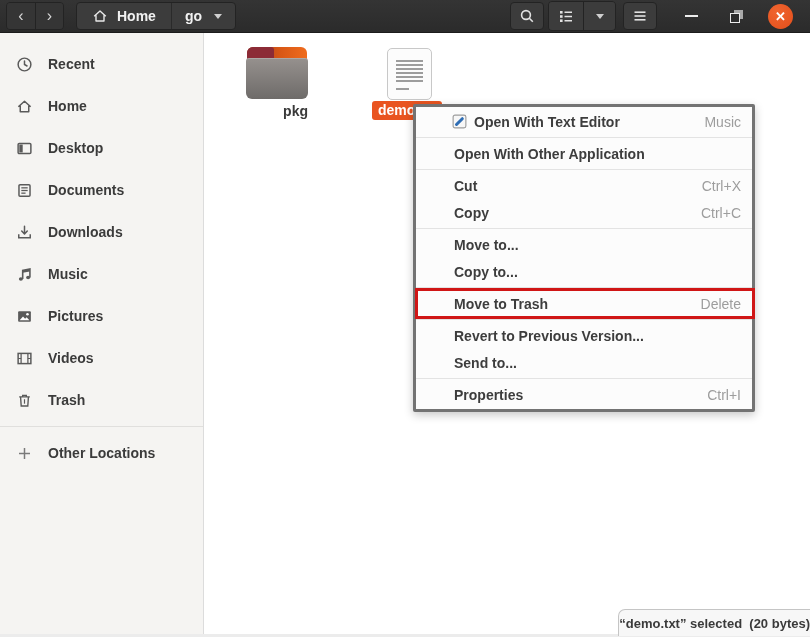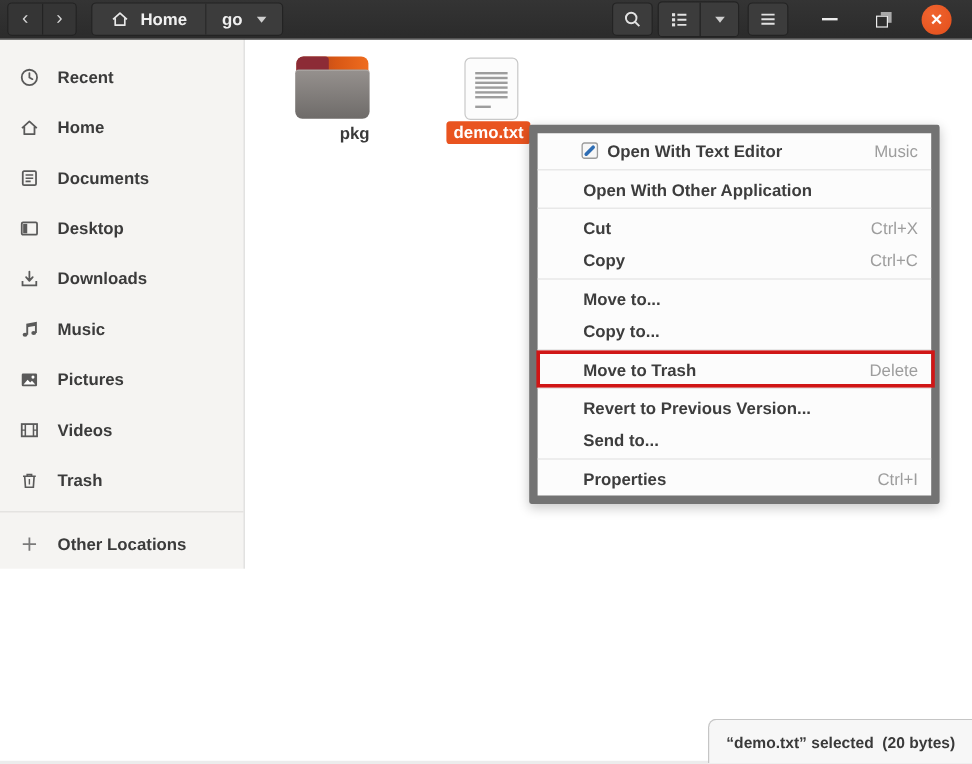--- a/index.html
+++ b/index.html
@@ -30,21 +30,21 @@
   .min-glyph { margin-left:28px; width:13px; height:2px; background:#ececec; }
   .restore-glyph { margin-left:32px; position:relative; width:13px; height:13px; }
   .restore-glyph .back { position:absolute; right:0; top:0; width:9px; height:9px; background:#a9a9a9; }
   .restore-glyph .front { position:absolute; left:0; bottom:0; width:10px; height:10px;
     background:#2e2e2e; border:1.5px solid #ececec; }
   .close-btn { margin-left:25px; margin-right:17px; width:25px; height:25px; border-radius:50%;
     background:radial-gradient(circle at 35% 30%, #f0642f, #e34f1b); color:#fff; font-size:13px;
     font-weight:bold; display:flex; align-items:center; justify-content:center; }
 
   
-  .app-body { display:flex; height:604px;flex-direction:column; }
+  .app-body { display:flex; height:604px; }
   .sidebar { width:204px; background:#f5f4f2; border-right:1px solid #dcdcdc; padding-top:10px; }
   .side-item { height:42px; display:flex; align-items:center; gap:15px; padding:0 10px 0 16px;
     font-size:14px; font-weight:600; color:#3b3b3b; }
   .side-item svg { flex:none; }
   .side-sep { height:1px; background:#e0dfdd; margin:5px 0; }
   .main { position:relative; flex:1; background:#ffffff; }
   .window::after { content:""; position:absolute; left:0; right:0; bottom:0; height:3px;
     background:#ececec; z-index:3; }
 
   
@@ -59,35 +59,35 @@
     border:1px solid #c8c8c8; border-radius:5px; }
   .doc-icon .ln { position:absolute; left:8px; right:8px; height:2px; background:#9d9d9d; }
   .doc-icon .ln.short { right:auto; width:13px; }
   .file-label { position:absolute; font-size:14px; font-weight:600; color:#3a3a3a; }
   .pkg-label { left:246px; width:62px; top:103px; text-align:right; }
   .demo-label { left:372px; top:101px; background:#E95420; color:#fff; padding:1px 6px 2px;
     border-radius:3px; z-index:5; }
 
   
   .context-menu { position:absolute; left:413px; top:104px; width:342px; background:#fcfcfc;
-    border:7px solid #737373; border-radius:2px; box-shadow:0 3px 10px rgba(0,0,0,.22);
-    z-index:10; padding:1px 0;margin-left:28px; }
+    border:3px solid #737373; border-radius:2px; box-shadow:0 3px 10px rgba(0,0,0,.22);
+    z-index:10; padding:1px 0; }
   .menu-item { position:relative; height:27px; display:flex; align-items:center;
     padding:0 11px 0 38px; font-size:14px; font-weight:600; color:#3d3d3d; }
   .menu-item.with-icon { padding-left:36px; }
   .menu-item .mi-icon { margin-right:7px; display:flex; }
   .menu-item .shortcut { margin-left:auto; color:#9d9d9d; font-weight:500; }
   .menu-sep { height:1px; background:#e3e3e3; margin:2px 0; }
   .red-frame { position:absolute; top:-2px; bottom:-2px; left:-1px; right:-3px;
     border:3px solid #d01616; z-index:20; pointer-events:none; }
 
   
-  .status-bar { position:absolute; right:0; bottom:1px; height:37px; background:#f7f7f7;
+  .status-bar { position:absolute; right:0; bottom:1px; height:27px; background:#f7f7f7;
     border:1px solid #c5c5c5; border-right:none; border-bottom:none; border-top-left-radius:7px;
-    padding:0 14px; display:flex; align-items:center; font-size:13px; font-weight:600;
+    padding:0 0; display:flex; align-items:center; font-size:13px; font-weight:600;
     color:#3a3a3a; white-space:pre; z-index:12; }
 </style>
 </head>
 <body>
 
 <div class="window">
 
   <div class="titlebar">
     <div class="nav-group">
       <div class="nav-btn">
@@ -162,33 +162,33 @@
         <span>Recent</span>
       </div>
       <div class="side-item">
         <svg width="17" height="17" viewBox="0 0 16 16">
           <path d="M2.2 8.2 L8 3 L13.8 8.2 M4 7.2 V13 H12 V7.2" fill="none" stroke="#5a5a5a" stroke-width="1.4" stroke-linejoin="round"></path>
         </svg>
         <span>Home</span>
       </div>
       <div class="side-item">
         <svg width="17" height="17" viewBox="0 0 16 16">
+          <rect x="2" y="3.2" width="12" height="9.6" rx="1" fill="none" stroke="#5a5a5a" stroke-width="1.4"></rect>
+          <rect x="3.1" y="4.3" width="3.2" height="7.4" fill="#5a5a5a"></rect>
+        </svg>
+        <span>Desktop</span>
+      </div>
+      <div class="side-item">
+        <svg width="17" height="17" viewBox="0 0 16 16">
           <rect x="2.8" y="2.5" width="10.4" height="11" rx="1" fill="none" stroke="#5a5a5a" stroke-width="1.4"></rect>
           <line x1="5" y1="5.5" x2="11" y2="5.5" stroke="#5a5a5a" stroke-width="1.2"></line>
           <line x1="5" y1="8" x2="11" y2="8" stroke="#5a5a5a" stroke-width="1.2"></line>
           <line x1="5" y1="10.5" x2="9" y2="10.5" stroke="#5a5a5a" stroke-width="1.2"></line>
         </svg>
         <span>Documents</span>
-      </div>
-      <div class="side-item">
-        <svg width="17" height="17" viewBox="0 0 16 16">
-          <rect x="2" y="3.2" width="12" height="9.6" rx="1" fill="none" stroke="#5a5a5a" stroke-width="1.4"></rect>
-          <rect x="3.1" y="4.3" width="3.2" height="7.4" fill="#5a5a5a"></rect>
-        </svg>
-        <span>Desktop</span>
       </div>
       <div class="side-item">
         <svg width="17" height="17" viewBox="0 0 16 16">
           <path d="M8 2.2 V8.8 M5.4 6.6 L8 9.4 L10.6 6.6" fill="none" stroke="#5a5a5a" stroke-width="1.4" stroke-linecap="round" stroke-linejoin="round"></path>
           <path d="M2.6 9.6 V13 H13.4 V9.6" fill="none" stroke="#5a5a5a" stroke-width="1.4"></path>
         </svg>
         <span>Downloads</span>
       </div>
       <div class="side-item">
         <svg width="17" height="17" viewBox="0 0 16 16">

